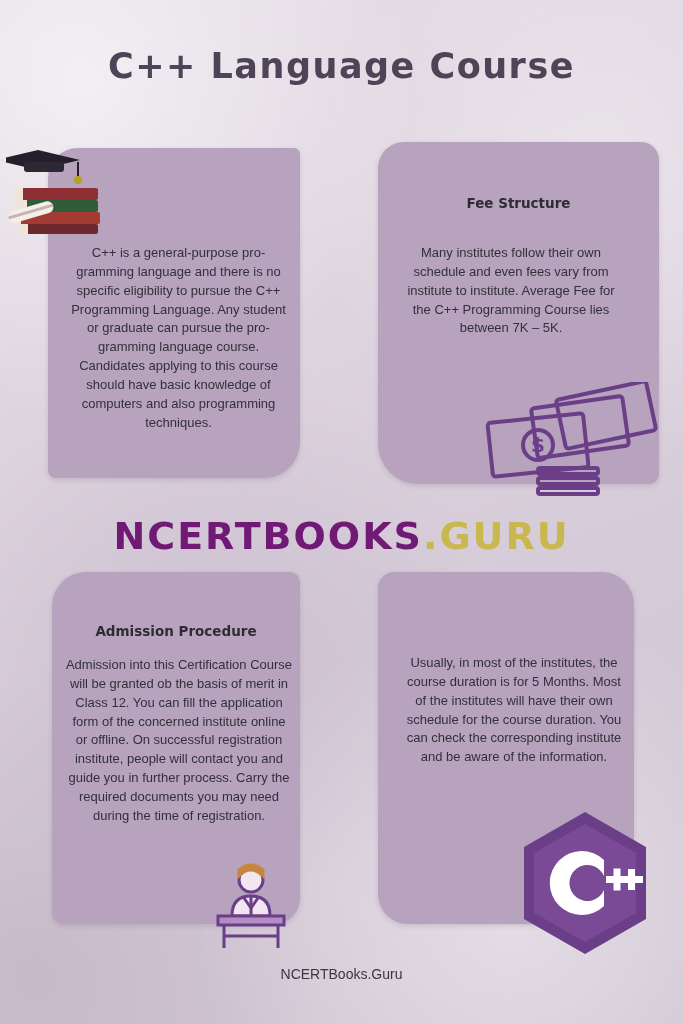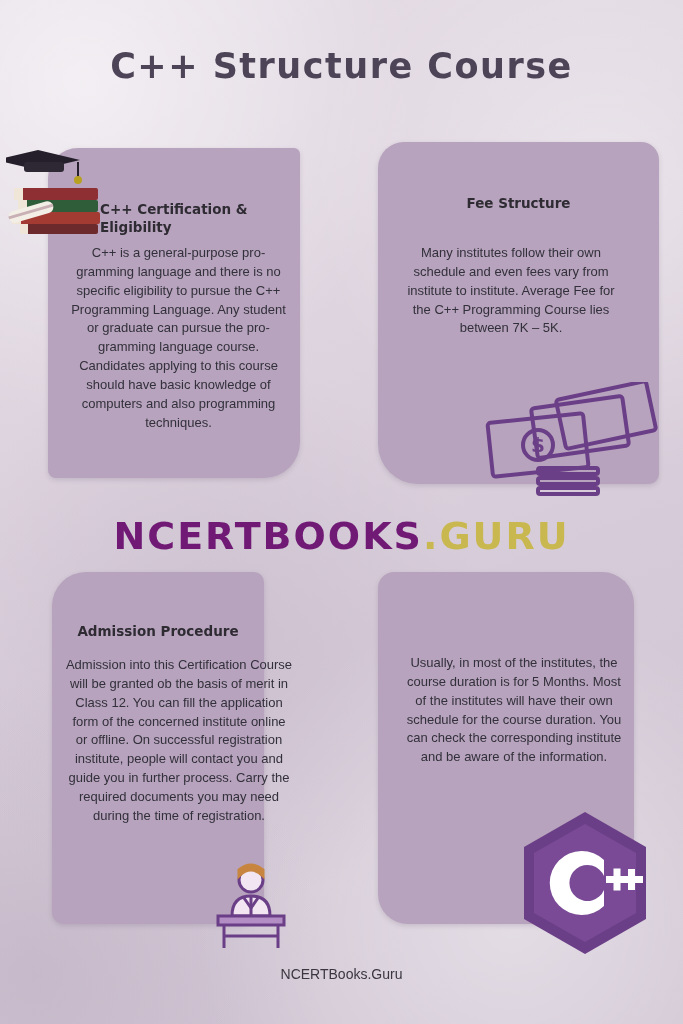--- a/index.html
+++ b/index.html
@@ -42,21 +42,21 @@
   .card {
     position: absolute;
     background: #b7a3bd;
     border-radius: 26px 10px 26px 10px;
     box-shadow: 0 2px 5px rgba(90,70,100,0.18);
   }
   .card.c1 { left: 48px;  top: 148px; width: 252px; height: 330px;
              border-radius: 30px 6px 36px 8px; }
   .card.c2 { left: 378px; top: 142px; width: 281px; height: 342px;
              border-radius: 26px 18px 10px 40px; }
-  .card.c3 { left: 52px;  top: 572px; width: 212px; height: 352px;
+  .card.c3 { left: 52px;  top: 572px; width: 248px; height: 352px;
              border-radius: 34px 10px 26px 12px; }
   .card.c4 { left: 378px; top: 572px; width: 256px; height: 352px;
              border-radius: 16px 32px 10px 30px; }
 
   .card-title {
     font-family: "DejaVu Sans", sans-serif;
     font-size: 13.5px;
     font-weight: bold;
     color: #2e2b33;
     text-align: center;
@@ -119,24 +119,23 @@
   .teacher { left: 196px; top: 858px; width: 110px; height: 95px; }
 
   
   .cpp-logo { left: 518px; top: 808px; width: 134px; height: 150px; }
 </style>
 </head>
 <body>
 
 <div class="texture"></div>
 
-<div class="poster-title">C++ Structure Course</div>
+<div class="poster-title">C++ Language Course</div>
 
 <div class="card c1">
-  <div class="card-title">C++ Certification &amp; Eligibility</div>
   <div class="card-body">C++ is a general-purpose pro-gramming language and there is no specific eligibility to pursue the C++ Programming Language. Any student or graduate can pursue the pro-gramming language course. Candidates applying to this course should have basic knowledge of computers and also programming techniques.</div>
 </div>
 
 <div class="card c2">
   <div class="card-title">Fee Structure</div>
   <div class="card-body">Many institutes follow their own schedule and even fees vary from institute to institute. Average Fee for the C++ Programming Course lies between 7K – 5K.</div>
 </div>
 
 <div class="card c3">
   <div class="card-title">Admission Procedure</div>

